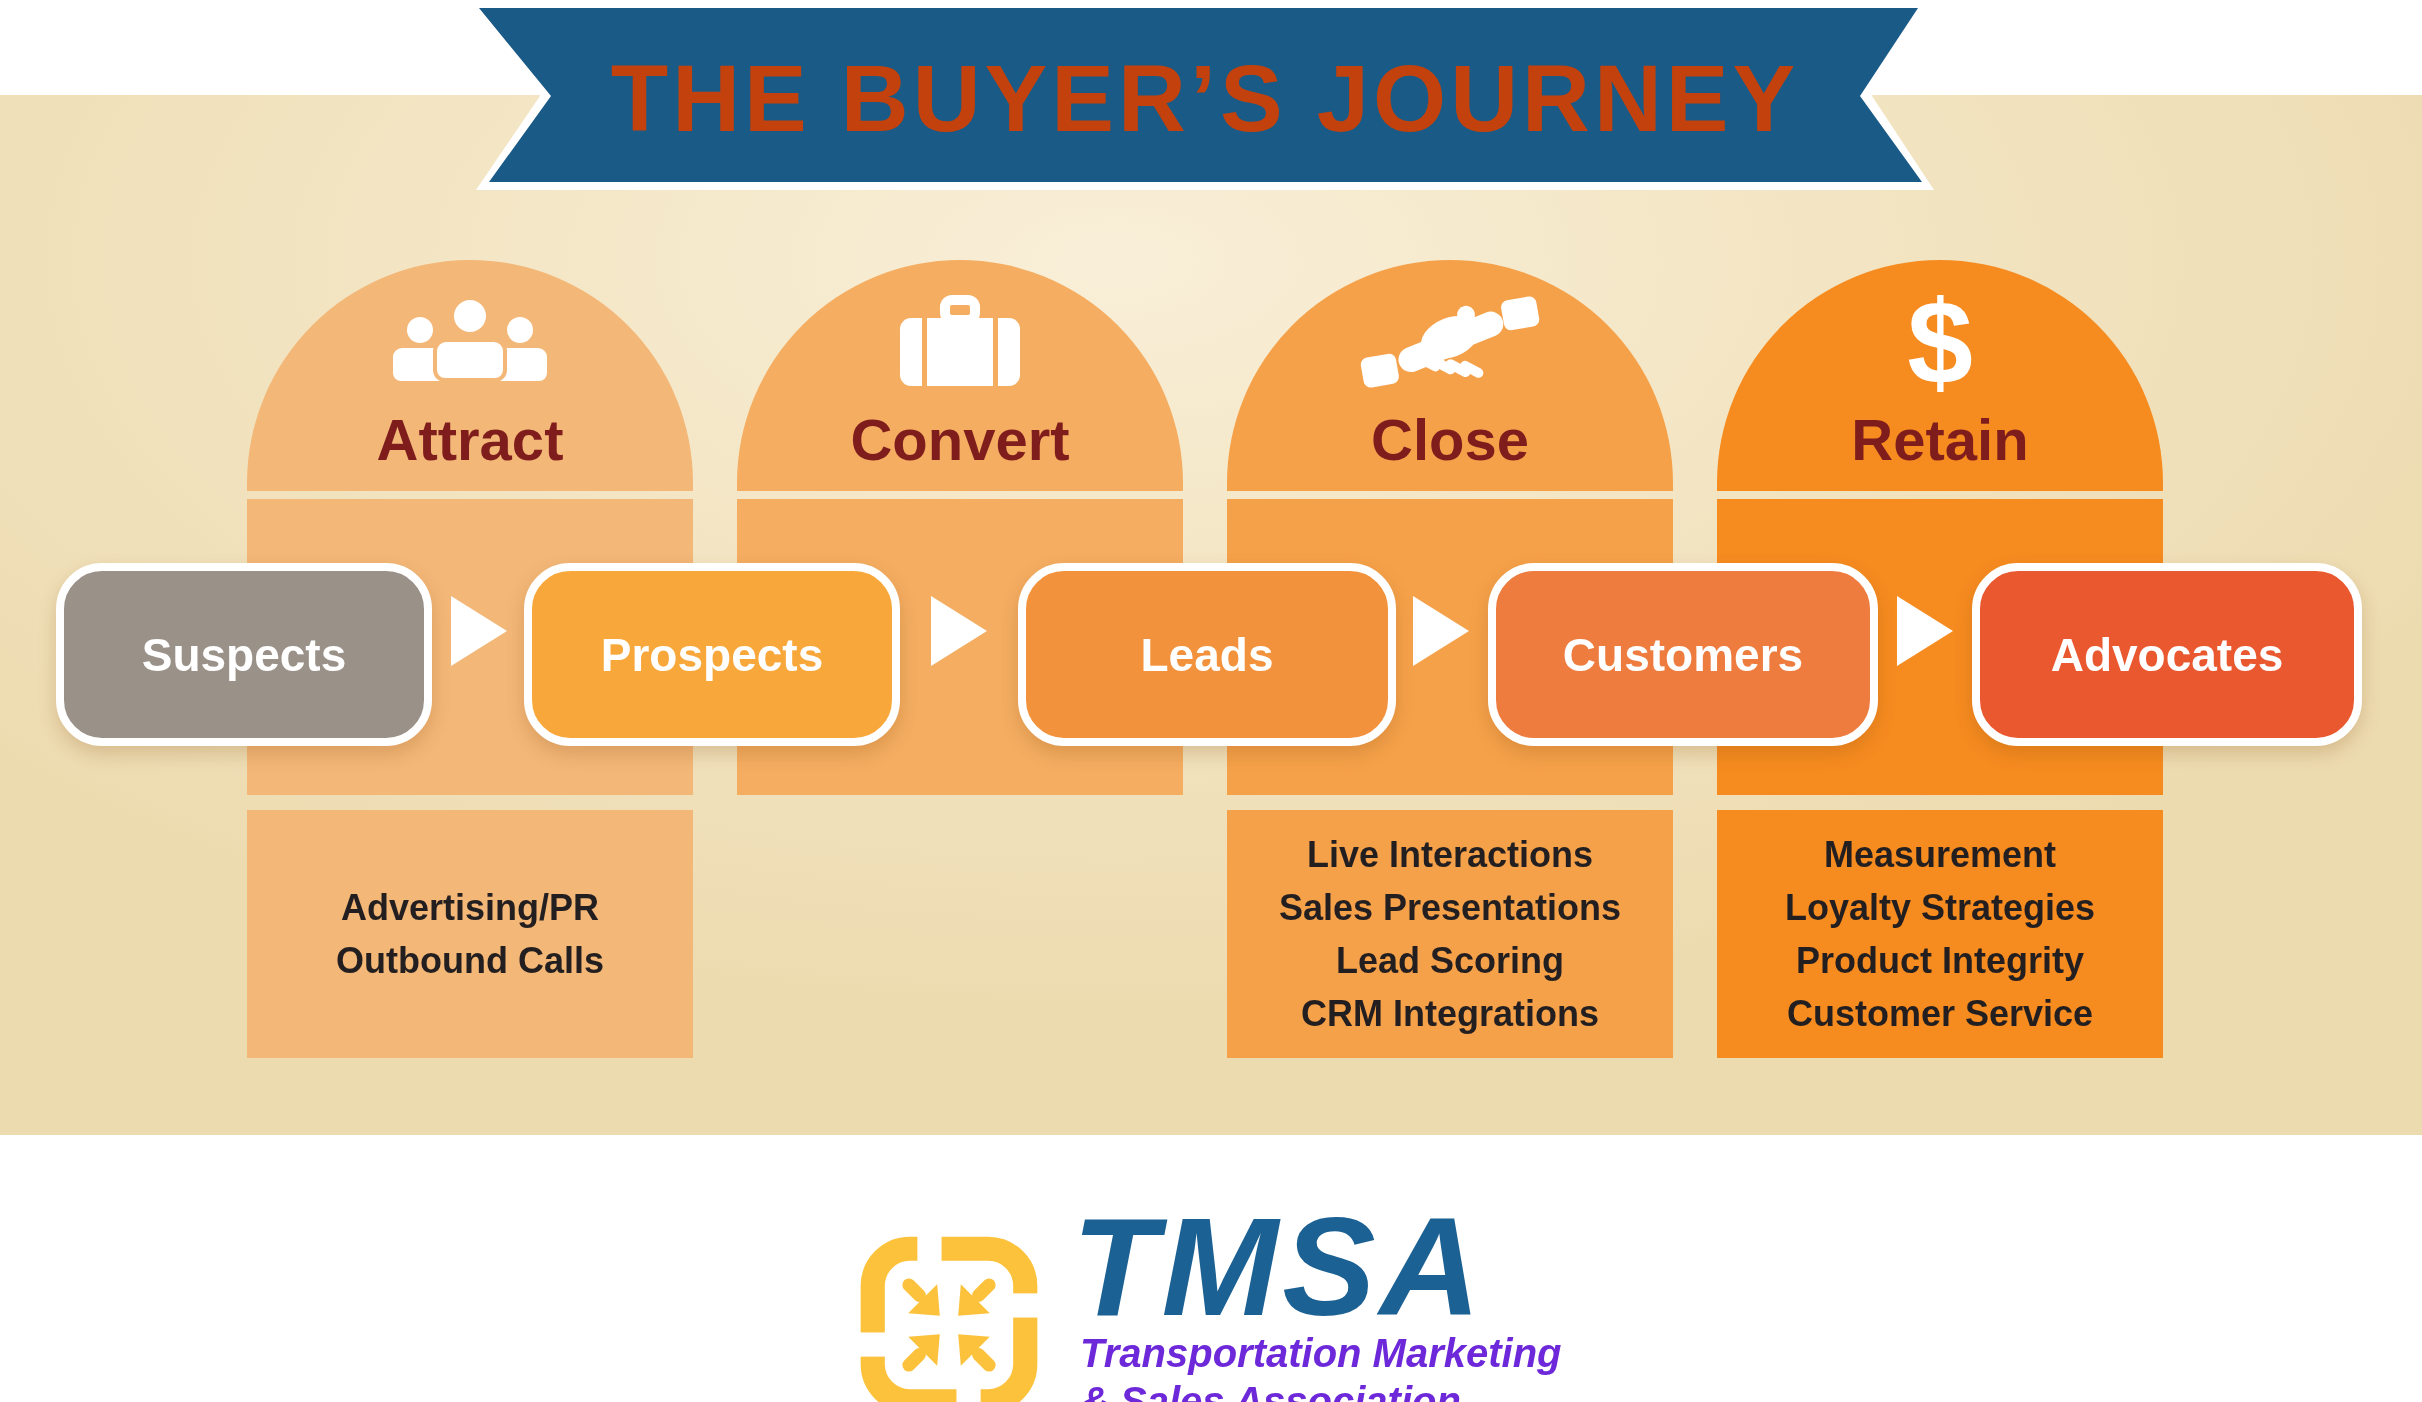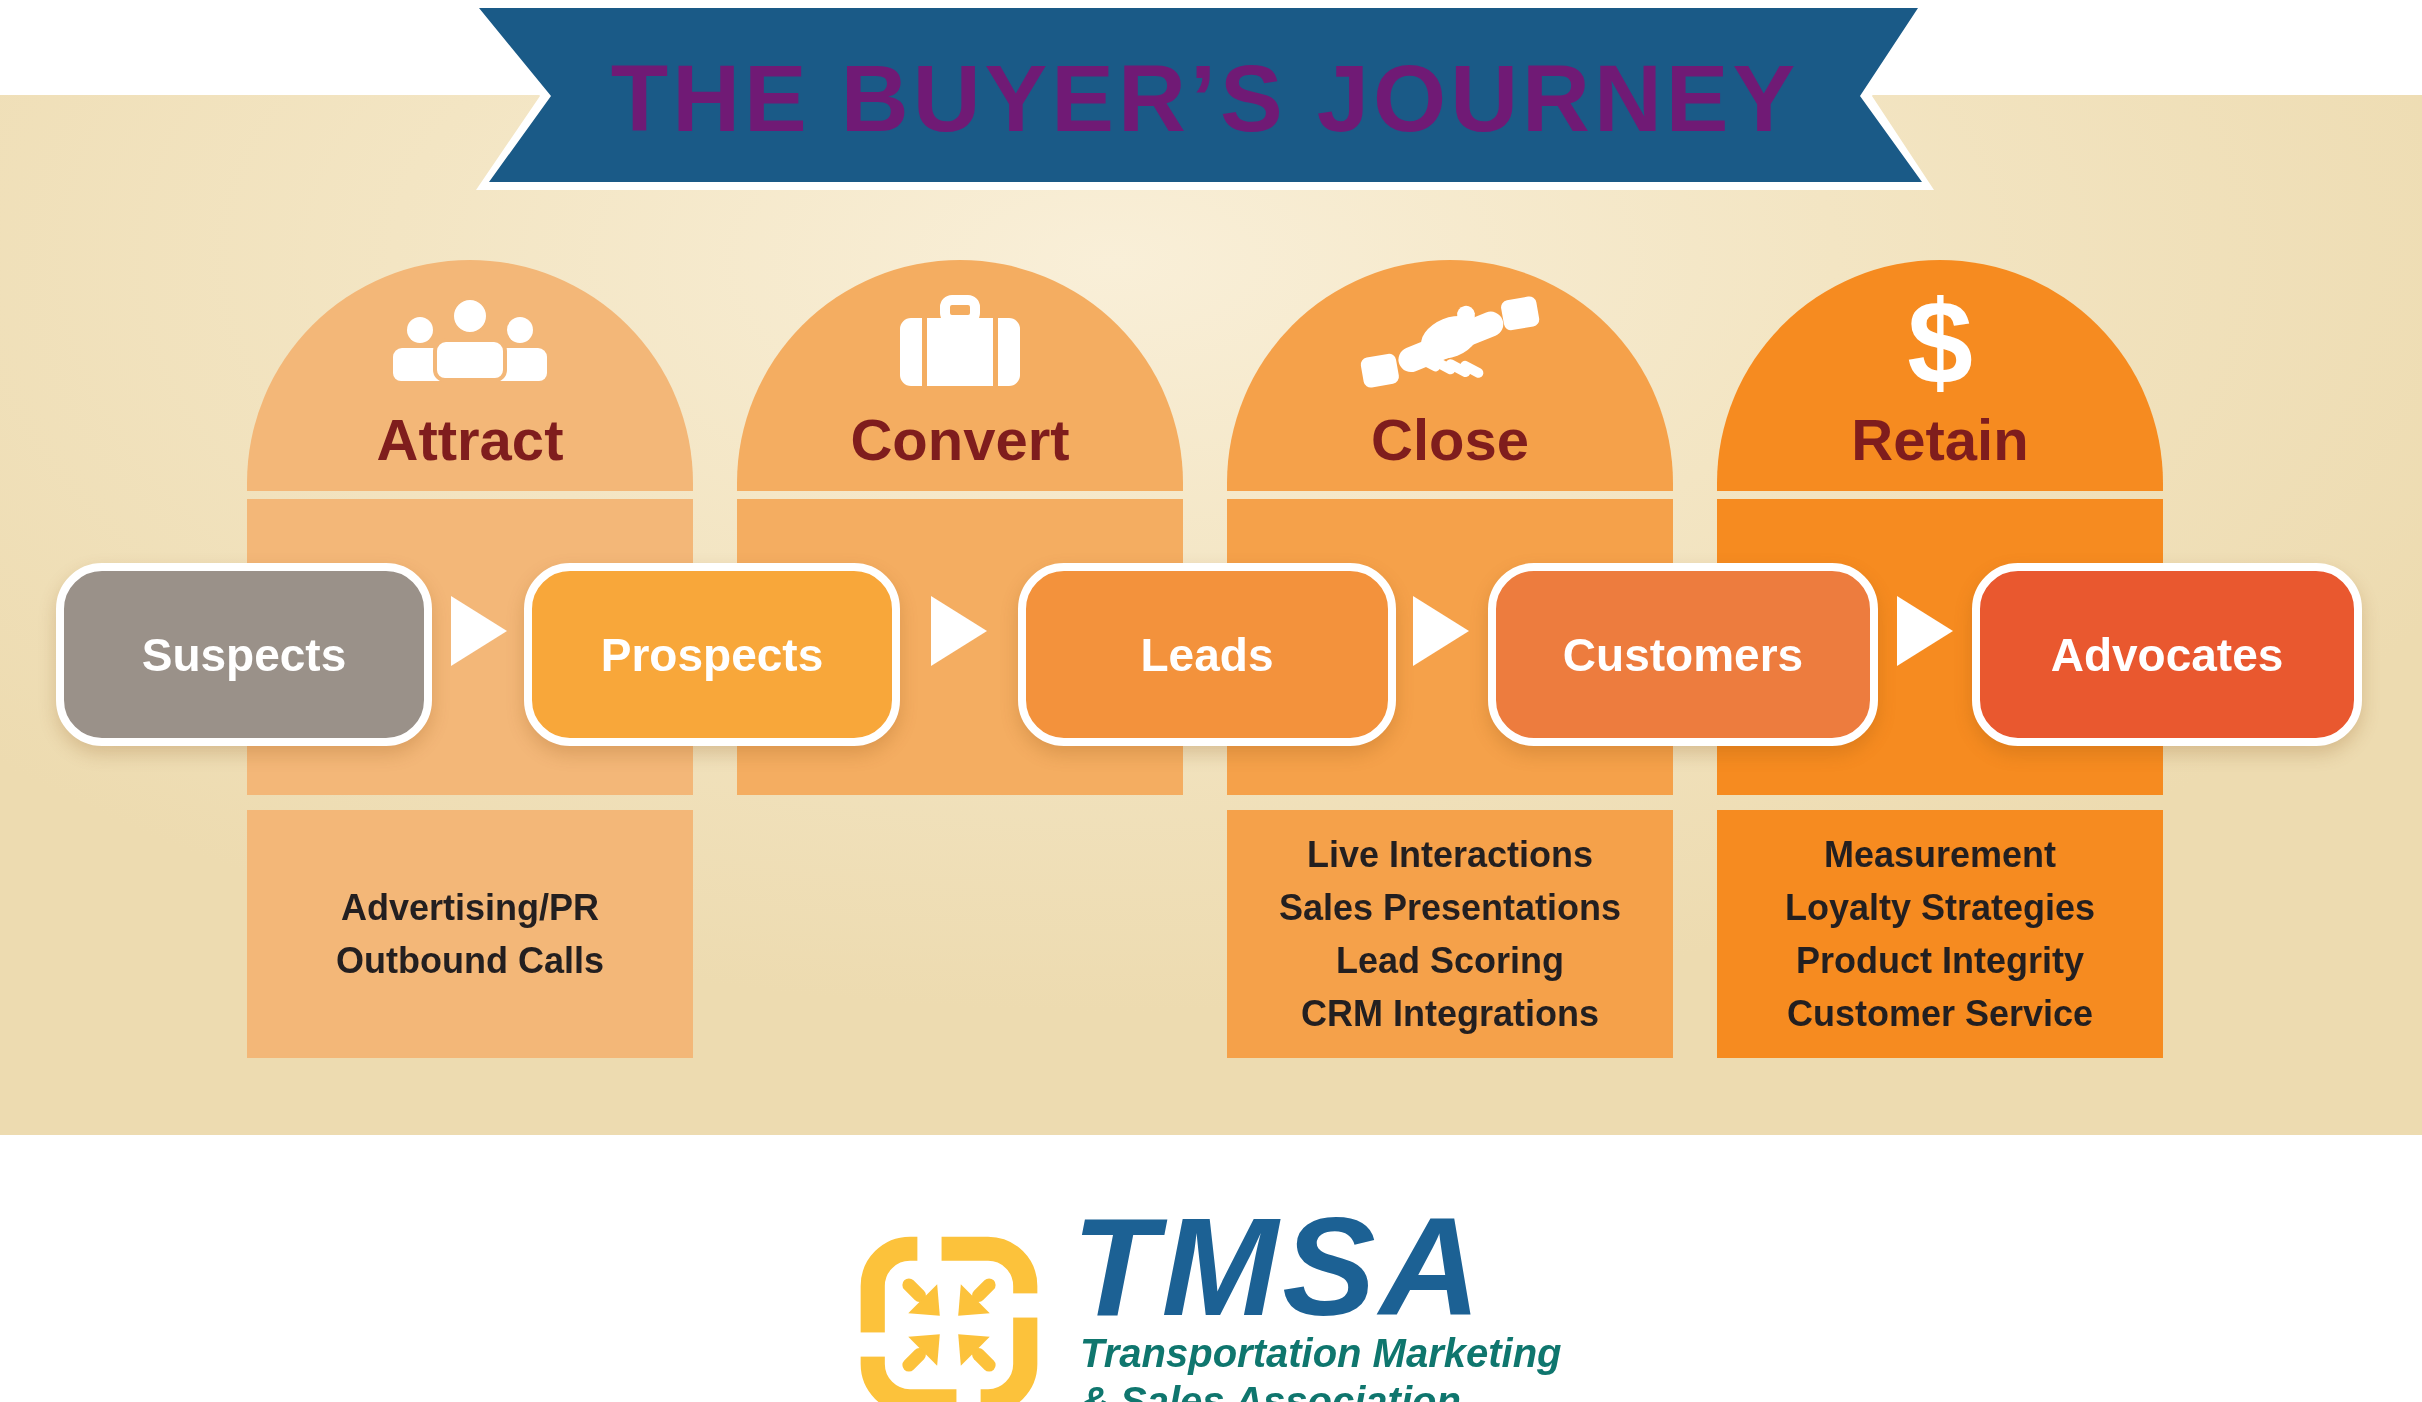--- a/index.html
+++ b/index.html
@@ -11,21 +11,21 @@
   
   #tan-band{
     position:absolute;left:0;top:95px;width:2422px;height:1040px;
     background:radial-gradient(ellipse 1500px 750px at 46% 16%, #f9efd8 0%, #f3e5c3 48%, #eddbb0 100%);
   }
   
   #ribbon-svg{position:absolute;left:0;top:0;width:2422px;height:210px;}
   #ribbon-title{
     position:absolute;left:500px;top:34px;width:1410px;height:130px;
     display:flex;align-items:center;justify-content:center;
-    font-size:94px;font-weight:bold;color:#701a75;letter-spacing:4px;
+    font-size:94px;font-weight:bold;color:#c2410c;letter-spacing:4px;
   }
   
   .column{position:absolute;top:260px;width:446px;height:798px;}
   .col-section{position:absolute;left:0;width:446px;background:var(--c,#f3b778);}
   .dome{top:0;height:231px;border-radius:223px 223px 0 0;
         display:flex;flex-direction:column;align-items:center;padding-top:22px;box-sizing:border-box;}
   .mid {top:239px;height:296px;}
   .bot {top:550px;height:248px;display:flex;flex-direction:column;align-items:center;justify-content:center;}
   .icon-box{height:120px;display:flex;align-items:center;justify-content:center;}
   .dollar-glyph{font-size:118px;font-weight:bold;color:#fff;line-height:110px;}
@@ -45,21 +45,21 @@
     border-left:56px solid #ffffff;
   }
   
   #logo-mark{position:absolute;left:856px;top:1232px;width:186px;height:186px;}
   #logo-text{
     position:absolute;left:1072px;top:1197px;font-size:140px;line-height:140px;
     font-weight:bold;font-style:italic;color:#1c6194;letter-spacing:4px;
   }
   .tagline{
     position:absolute;left:1080px;font-weight:bold;font-style:italic;
-    font-size:40px;line-height:46px;color:#0f766e;
+    font-size:40px;line-height:46px;color:#6d28d9;
   }
   #tagline-1{top:1330px;}
   #tagline-2{top:1378px;}
 </style>
 </head>
 <body>
 
 <div id="canvas">
 
   <div id="tan-band"></div>

